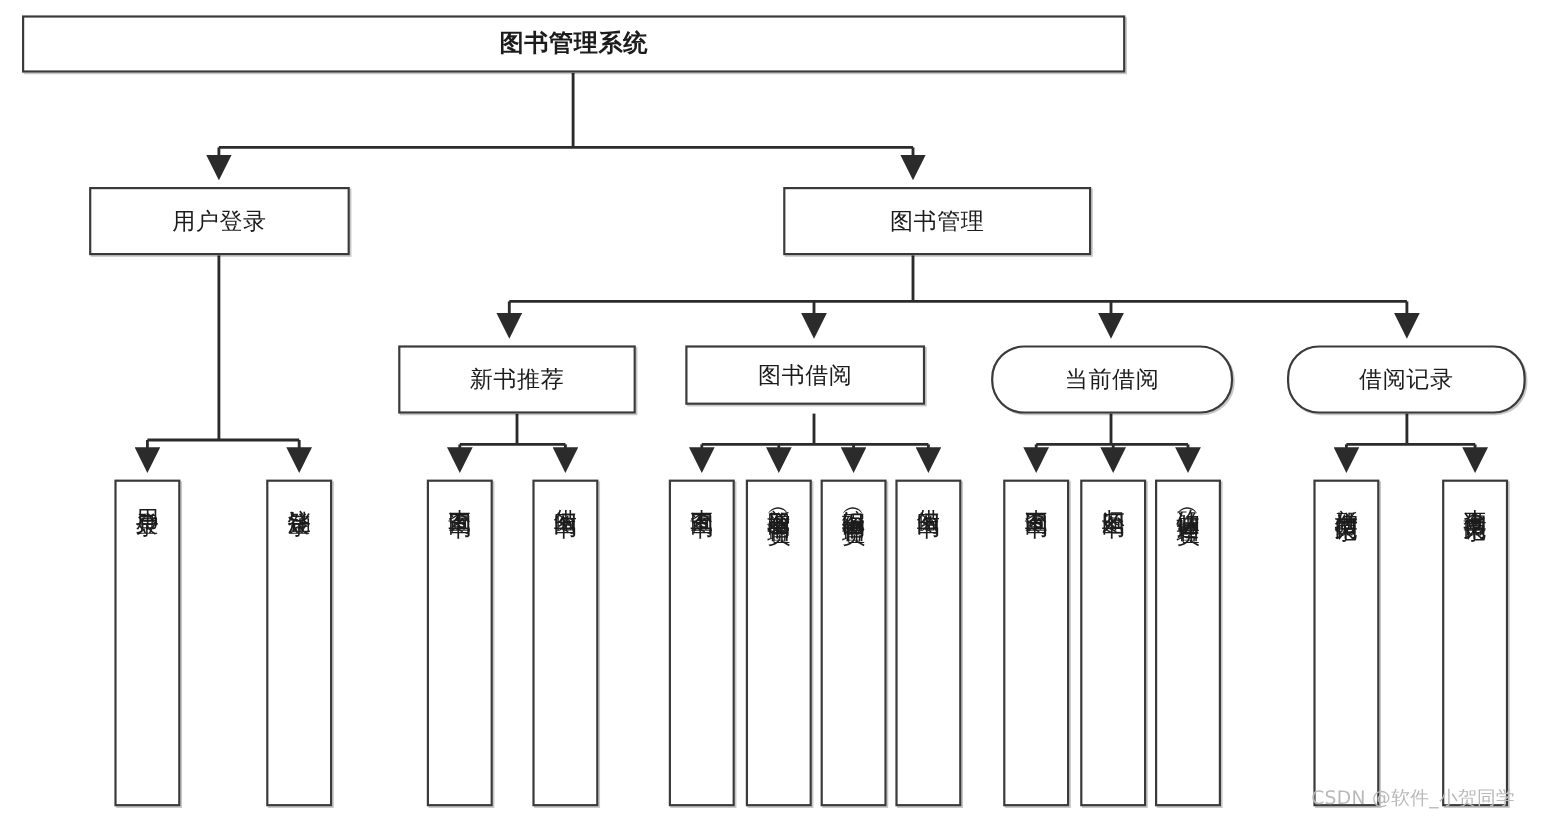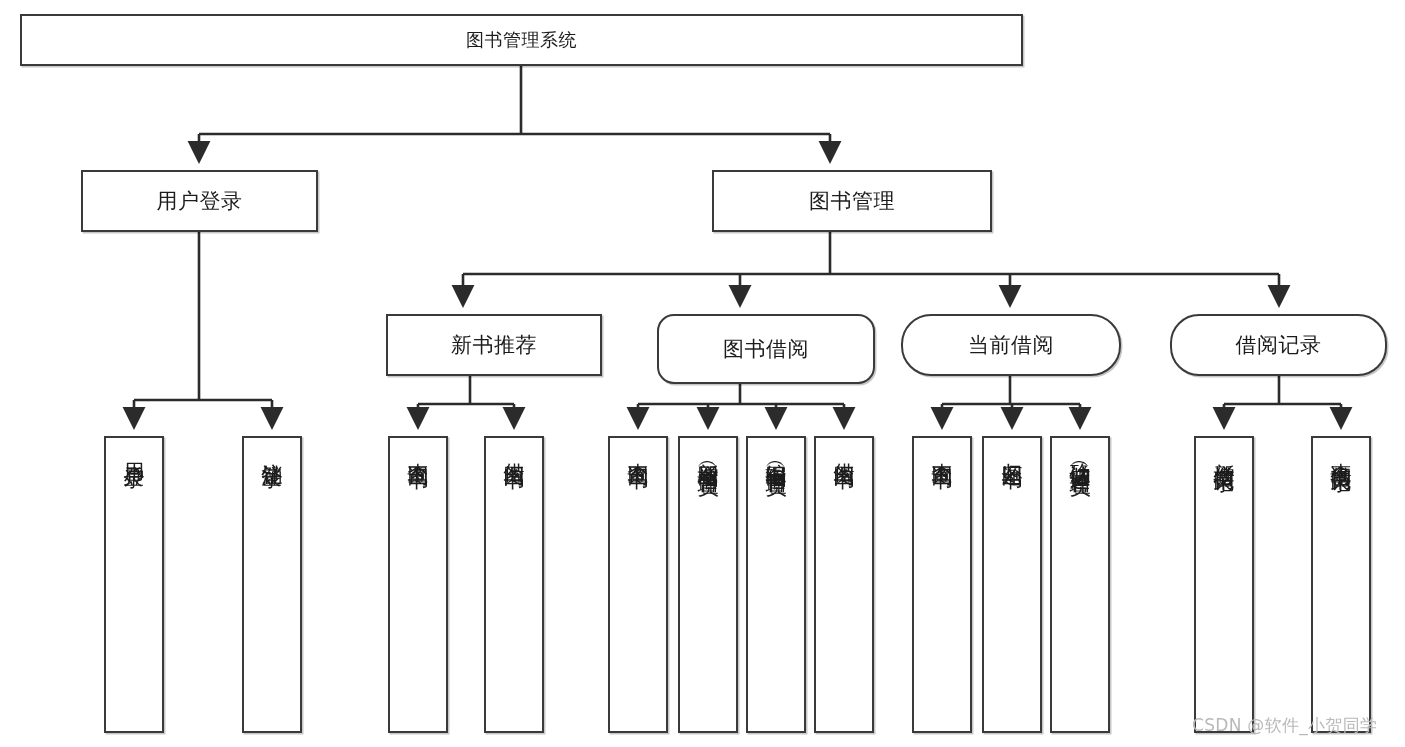--- a/index.html
+++ b/index.html
@@ -49,21 +49,21 @@
   }
   .node.vertical .label {
     writing-mode: vertical-rl;
     text-orientation: upright;
     font-size: 21px;
     line-height: 1.05;
     letter-spacing: 2px;
     white-space: normal;
     max-height: 100%;
   }
-  .node.root .label { font-size: 18px; }
+  .node.root .label { font-size: 22px; font-weight: bold; }
   .watermark {
     position: absolute;
     left: 1192px;
     top: 714px;
     font-size: 17px;
     color: #b9b9b9;
     white-space: nowrap;
     letter-spacing: 0.3px;
   }
 </style>
@@ -127,24 +127,24 @@
     <span class="label">图书管理系统</span>
   </div>
 
   <div class="node" style="left:81px; top:170px; width:237px; height:62px;">
     <span class="label">用户登录</span>
   </div>
   <div class="node" style="left:712px; top:170px; width:280px; height:62px;">
     <span class="label">图书管理</span>
   </div>
 
-  <div class="node" style="left:362px; top:314px; width:216px; height:62px;margin-left:24px;">
+  <div class="node" style="left:362px; top:314px; width:216px; height:62px;">
     <span class="label">新书推荐</span>
   </div>
-  <div class="node" style="left:657px; top:314px; width:218px; height:70px;border-radius:17px;">
+  <div class="node" style="left:623px; top:314px; width:218px; height:54px;">
     <span class="label">图书借阅</span>
   </div>
   <div class="node" style="left:901px; top:314px; width:220px; height:62px;border-radius:30px;">
     <span class="label">当前借阅</span>
   </div>
   <div class="node" style="left:1170px; top:314px; width:217px; height:62px;border-radius:29px;">
     <span class="label">借阅记录</span>
   </div>
 
   <div class="node vertical" style="left:104px; top:436px; width:60px; height:297px;">

